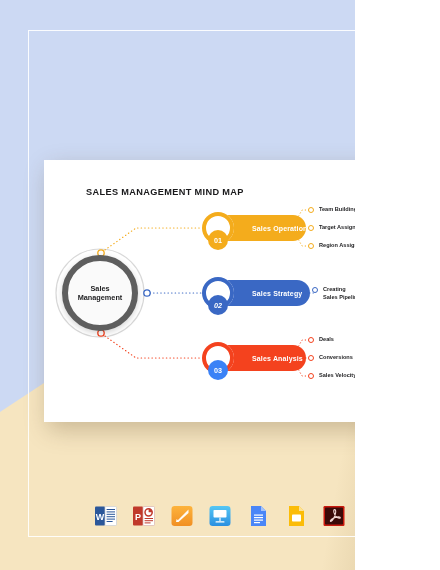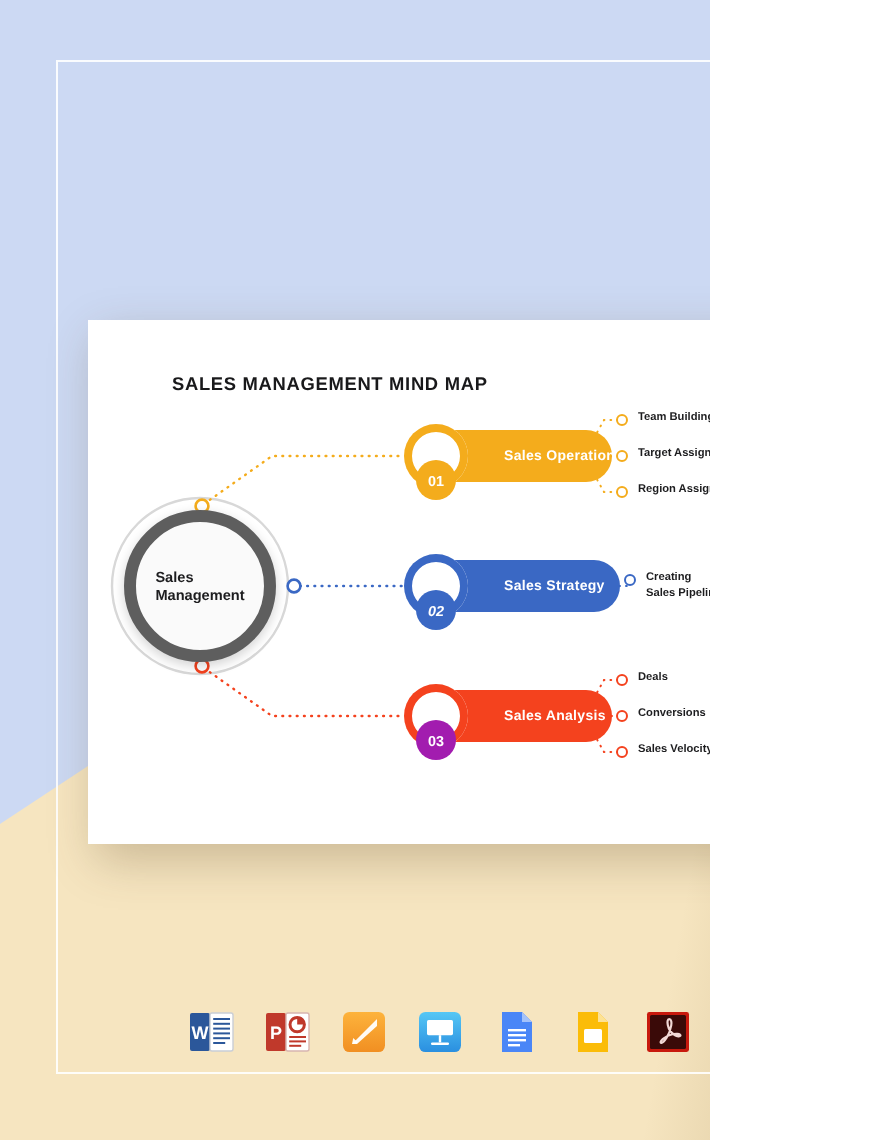--- a/index.html
+++ b/index.html
@@ -112,20 +112,21 @@
     display: flex;
     align-items: center;
     justify-content: center;
     z-index: 6;
     box-shadow: 0 2px 6px rgba(0,0,0,0.18);
   }
   .hub-label {
     font-size: 7.3px;
     font-weight: bold;
     color: #1d1d1f;
+    text-align: center;
     line-height: 1.25;
     white-space: pre-line;
   }
 
   
   .branch {
     position: absolute;
     z-index: 6;
     height: 26px;
   }
@@ -306,21 +307,21 @@
         <span class="leaf-dot" style="border-color:#3a68c4;"></span>
         <span class="leaf-text">Creating
 Sales Pipeline</span>
       </div>
 
       <div class="branch" style="left:158px; top:185px;">
         <div class="pill" style="width:92px; background:#f4421e;">
           <span class="pill-label">Sales Analysis</span>
         </div>
         <div class="badge" style="box-shadow:0 0 0 4px #f4421e inset;">
-          <div class="badge-inner" style="background:#a21caf;text-align:center;">
+          <div class="badge-inner" style="background:#3b82f6;text-align:center;">
             <span class="badge-num">03</span>
           </div>
         </div>
       </div>
 
       <div class="leaf" style="left:264px; top:176px;">
         <span class="leaf-dot" style="border-color:#f4421e;"></span>
         <span class="leaf-text">Deals</span>
       </div>
       <div class="leaf" style="left:264px; top:194px;">

